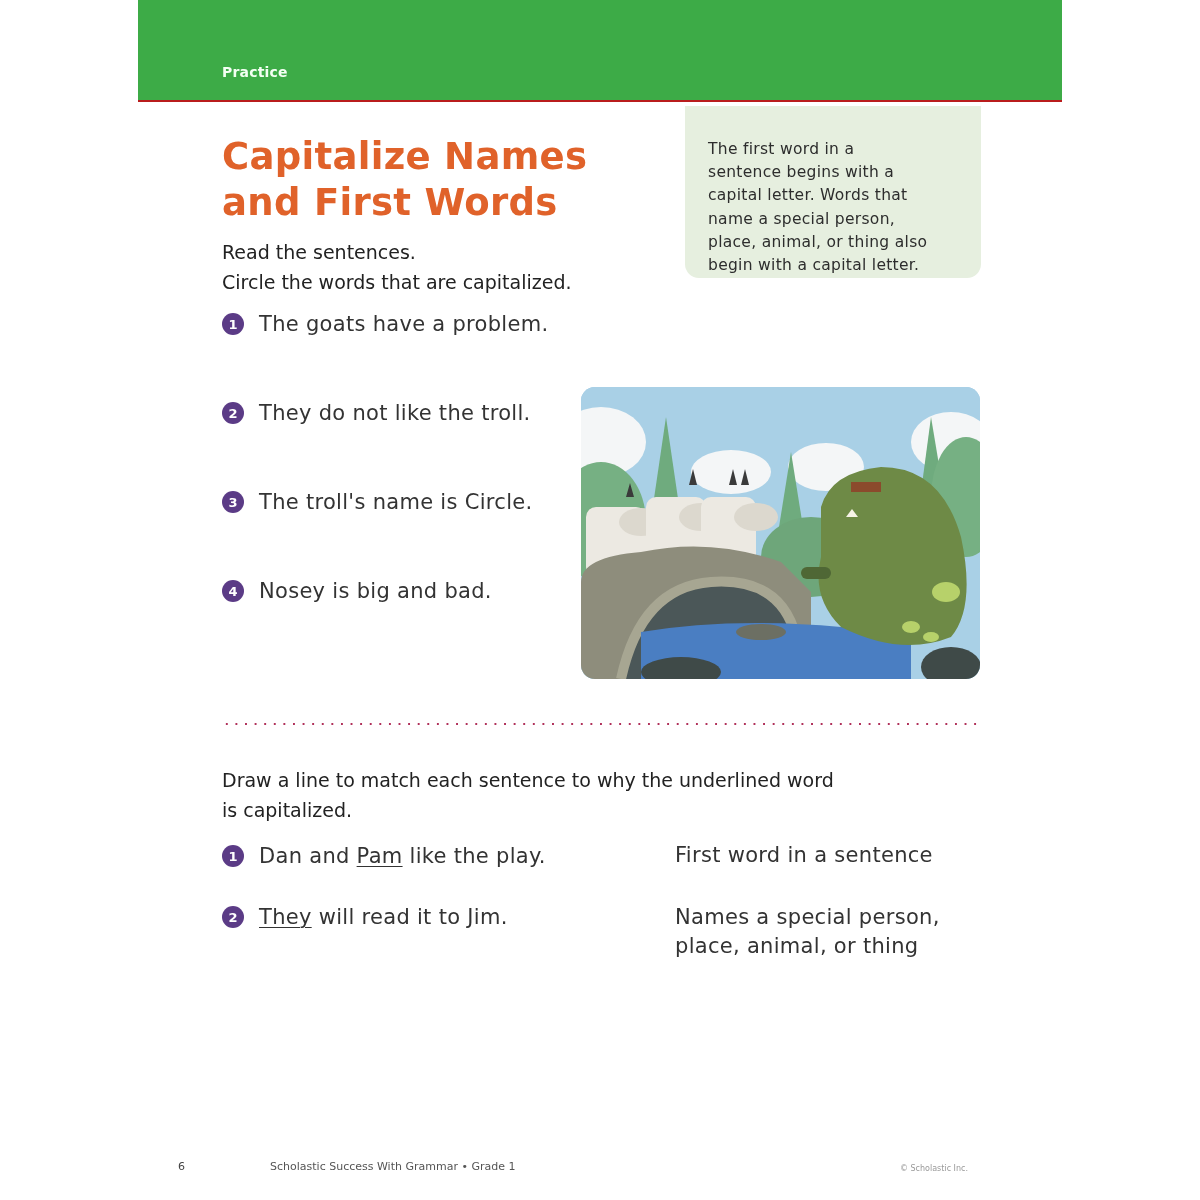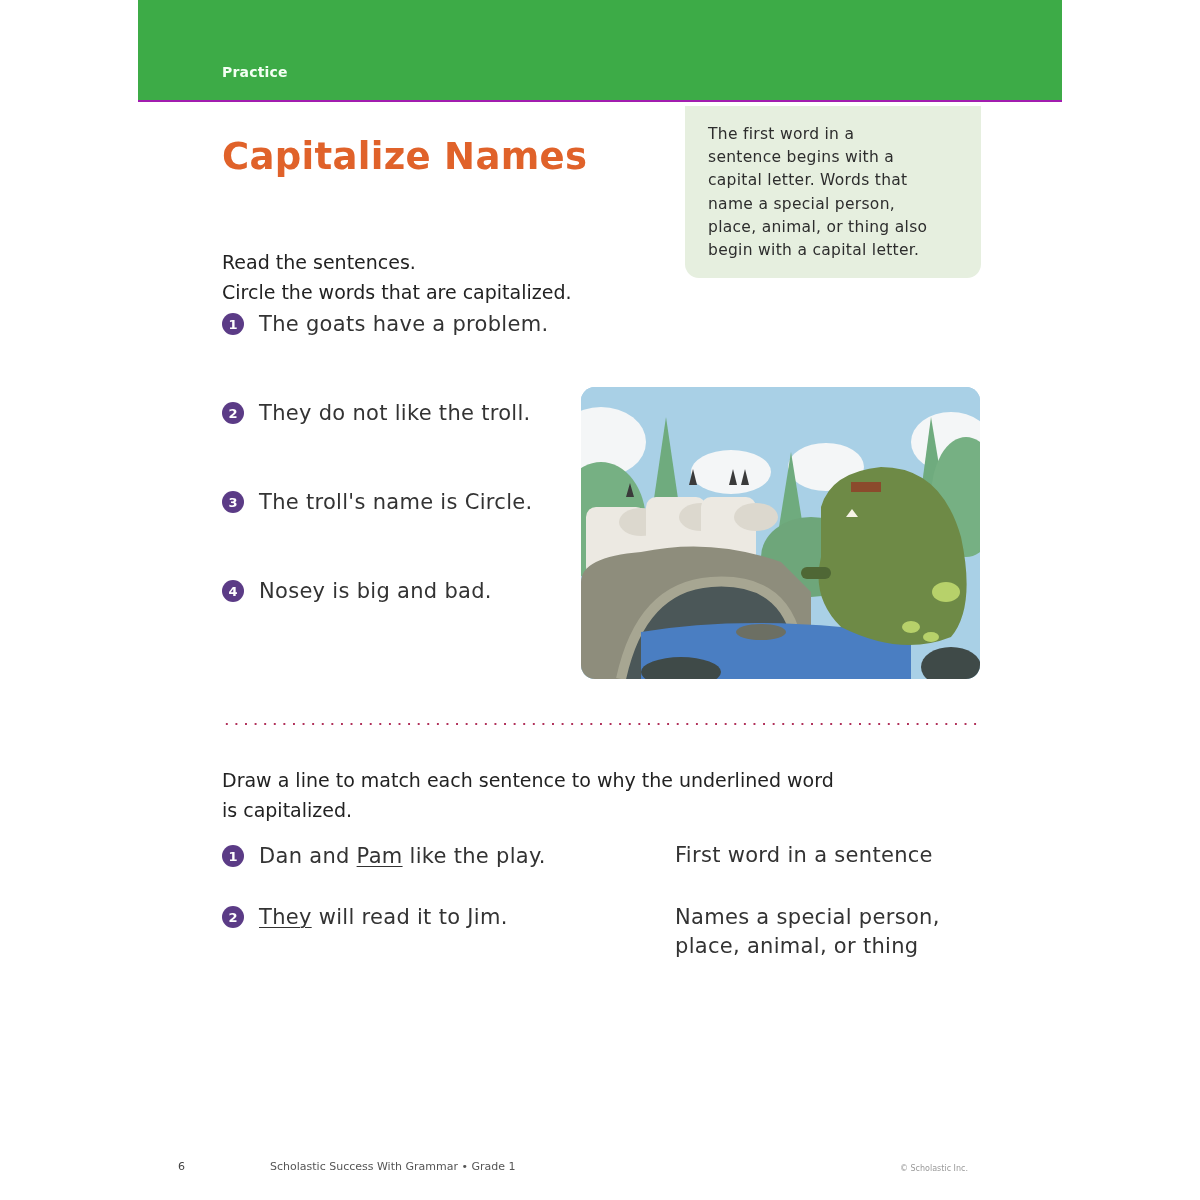--- a/index.html
+++ b/index.html
@@ -1,22 +1,22 @@
 <!DOCTYPE html>
 <html><head>
 <meta charset="utf-8">
 <style>
   html, body { margin: 0; padding: 0; background: #ffffff; }
   body { width: 1200px; height: 1200px; position: relative; overflow: hidden; font-family: "DejaVu Sans", sans-serif; color: #2b2b2b; }
   .page { position: absolute; left: 138px; top: 0; width: 924px; height: 1200px; background: #fff; }
-  .banner { position: absolute; left: 0; top: 0; width: 924px; height: 100px; background: #3dab47; border-bottom: 2px solid #a21caf; }
+  .banner { position: absolute; left: 0; top: 0; width: 924px; height: 100px; background: #3dab47; border-bottom: 2px solid #b91c1c; }
   .banner-label { position: absolute; left: 84px; top: 64px; color: #f3fff3; font-weight: bold; font-size: 14px; letter-spacing: 0.2px; }
   .title { position: absolute; left: 84px; top: 134px; color: #e0622a; font-weight: bold; font-size: 37px; line-height: 46px; letter-spacing: 0.3px; margin: 0; }
-  .instructions { position: absolute; left: 84px; top: 248px; font-size: 19px; line-height: 29.5px; color: #222; }
-  .tip-box { position: absolute; left: 547px; top: 106px; width: 296px; height: 172px; background: #e6efdf; border-radius: 0 0 14px 14px; box-sizing: border-box; padding: 17px 12px 0 23px; font-size: 15.5px; line-height: 23.2px; color: #2d2d2d; letter-spacing: 0.3px; }
+  .instructions { position: absolute; left: 84px; top: 238px; font-size: 19px; line-height: 29.5px; color: #222; }
+  .tip-box { position: absolute; left: 547px; top: 106px; width: 296px; height: 172px; background: #e6efdf; border-radius: 0 0 14px 14px; box-sizing: border-box; padding: 32px 12px 0 23px; font-size: 15.5px; line-height: 23.2px; color: #2d2d2d; letter-spacing: 0.3px; }
   .q-list { position: absolute; left: 84px; top: 312px; }
   .q-item { position: absolute; left: 0; display: flex; align-items: center; white-space: nowrap; }
   .num-badge { width: 22px; height: 22px; border-radius: 50%; background: #5b3b86; color: #fff; font-size: 13px; font-weight: bold; display: flex; align-items: center; justify-content: center; margin-right: 15px; flex: none; }
   .q-text { font-size: 21px; color: #333; letter-spacing: 0.3px; }
   .illustration { position: absolute; left: 443px; top: 387px; width: 399px; height: 292px; border-radius: 14px; overflow: hidden; background: #9cc8e2; }
   .divider { position: absolute; left: 84px; top: 722px; width: 760px; height: 4px; background-image: radial-gradient(circle, #b0305a 1.2px, transparent 1.5px); background-size: 9.6px 4px; background-repeat: repeat-x; }
   .instr2 { position: absolute; left: 84px; top: 766px; width: 700px; font-size: 19px; line-height: 29.5px; color: #222; }
   .match-left { position: absolute; left: 84px; top: 844px; }
   .match-row { position: absolute; left: 0; display: flex; align-items: center; white-space: nowrap; }
   .u { text-decoration: underline; text-underline-offset: 3px; text-decoration-thickness: 1px; }
@@ -30,20 +30,21 @@
 <body>
 
 <div class="page">
 
   <div class="banner">
     <span class="banner-label">Practice</span>
   </div>
 
   <h1 class="title">
     <span>Capitalize Names</span><br>
+    <span>and First Words</span>
   </h1>
 
   <div class="instructions">
     <div>Read the sentences.</div>
     <div>Circle the words that are capitalized.</div>
   </div>
 
   <div class="tip-box">
     <div>The first word in a</div>
     <div>sentence begins with a</div>

